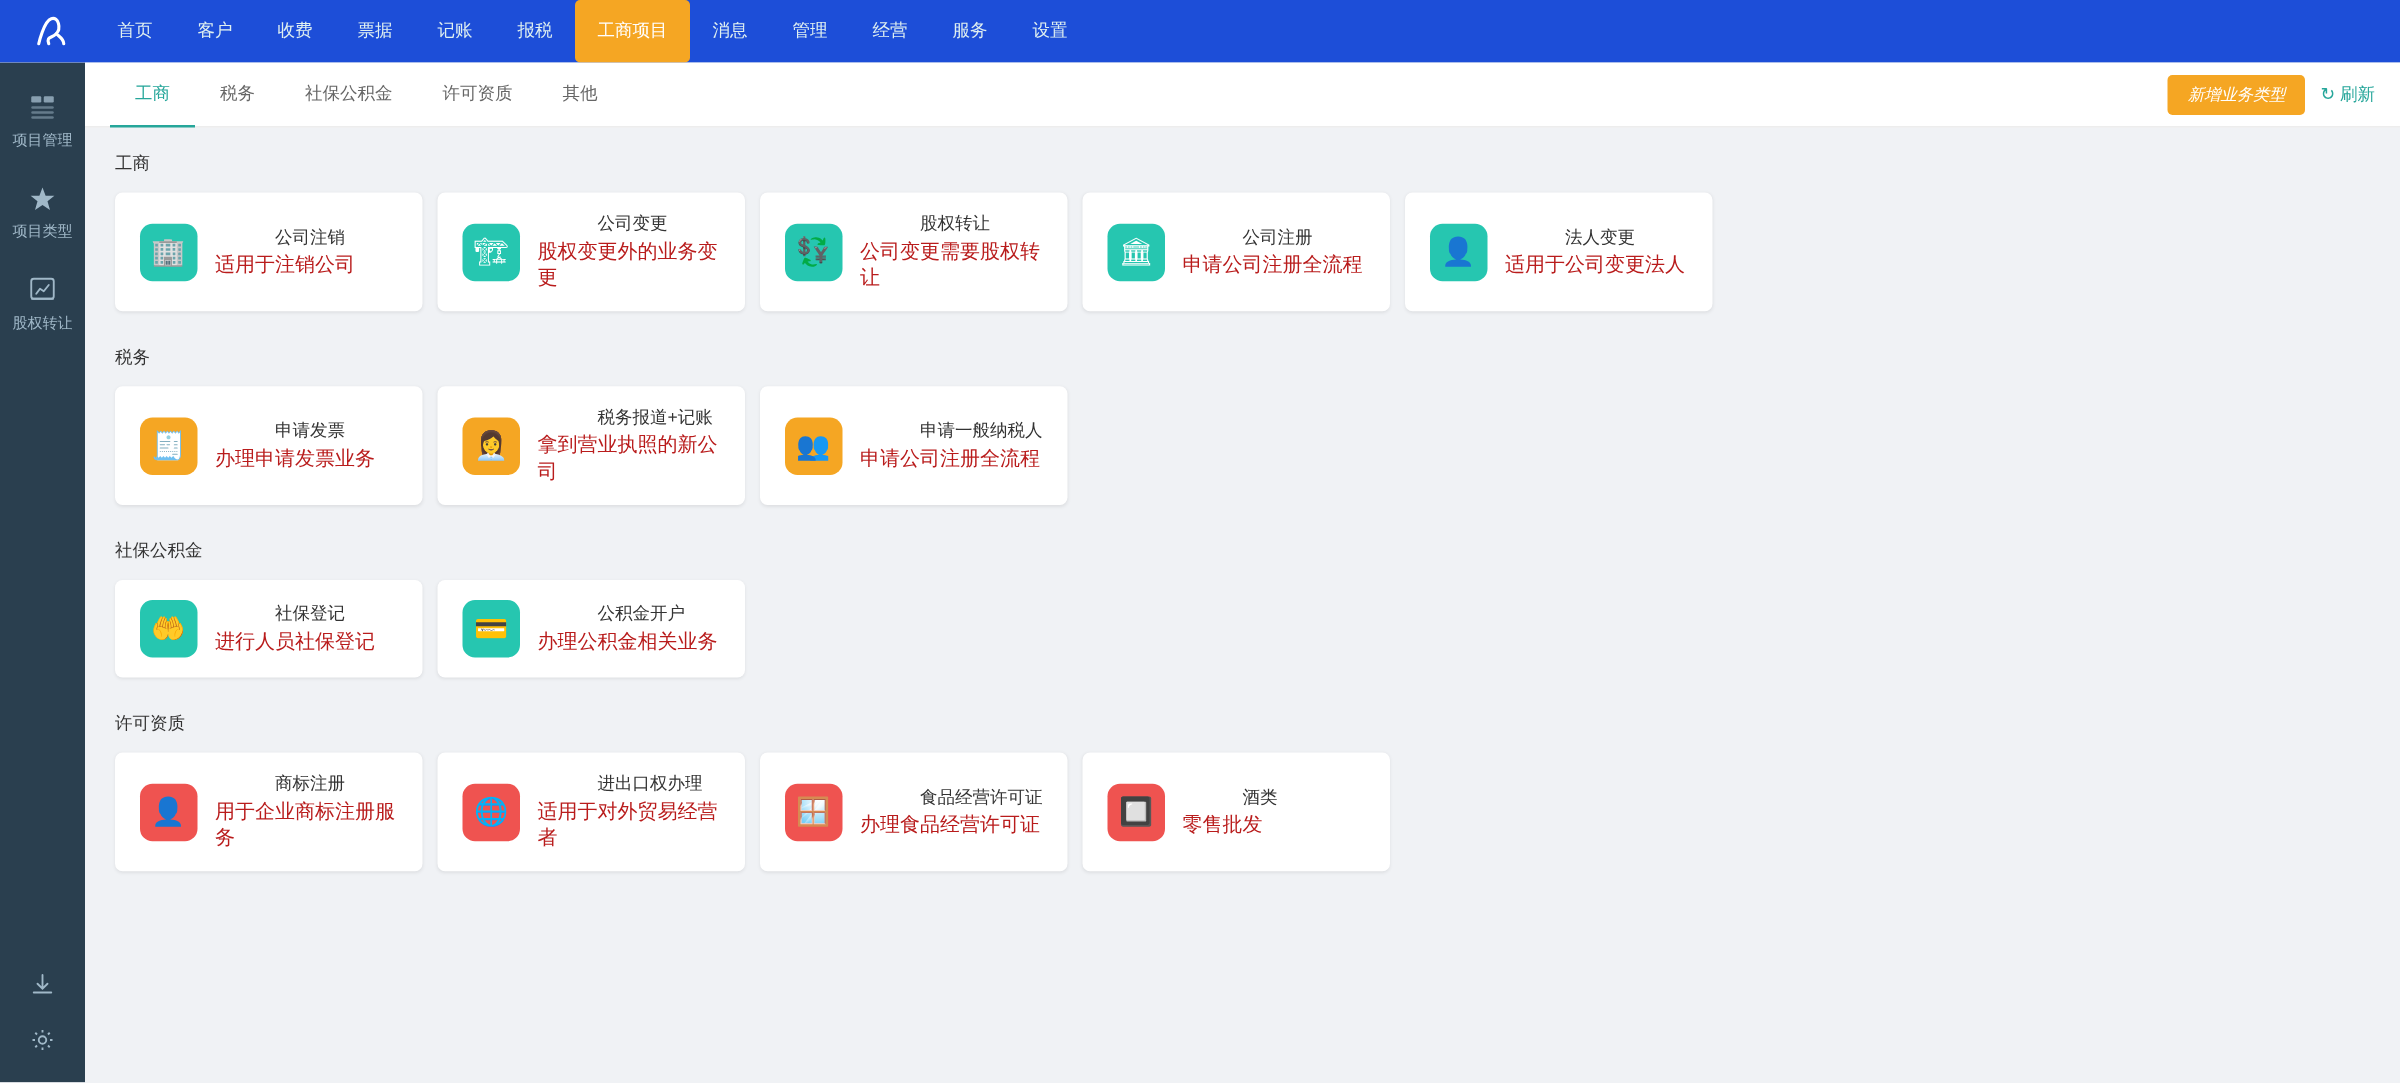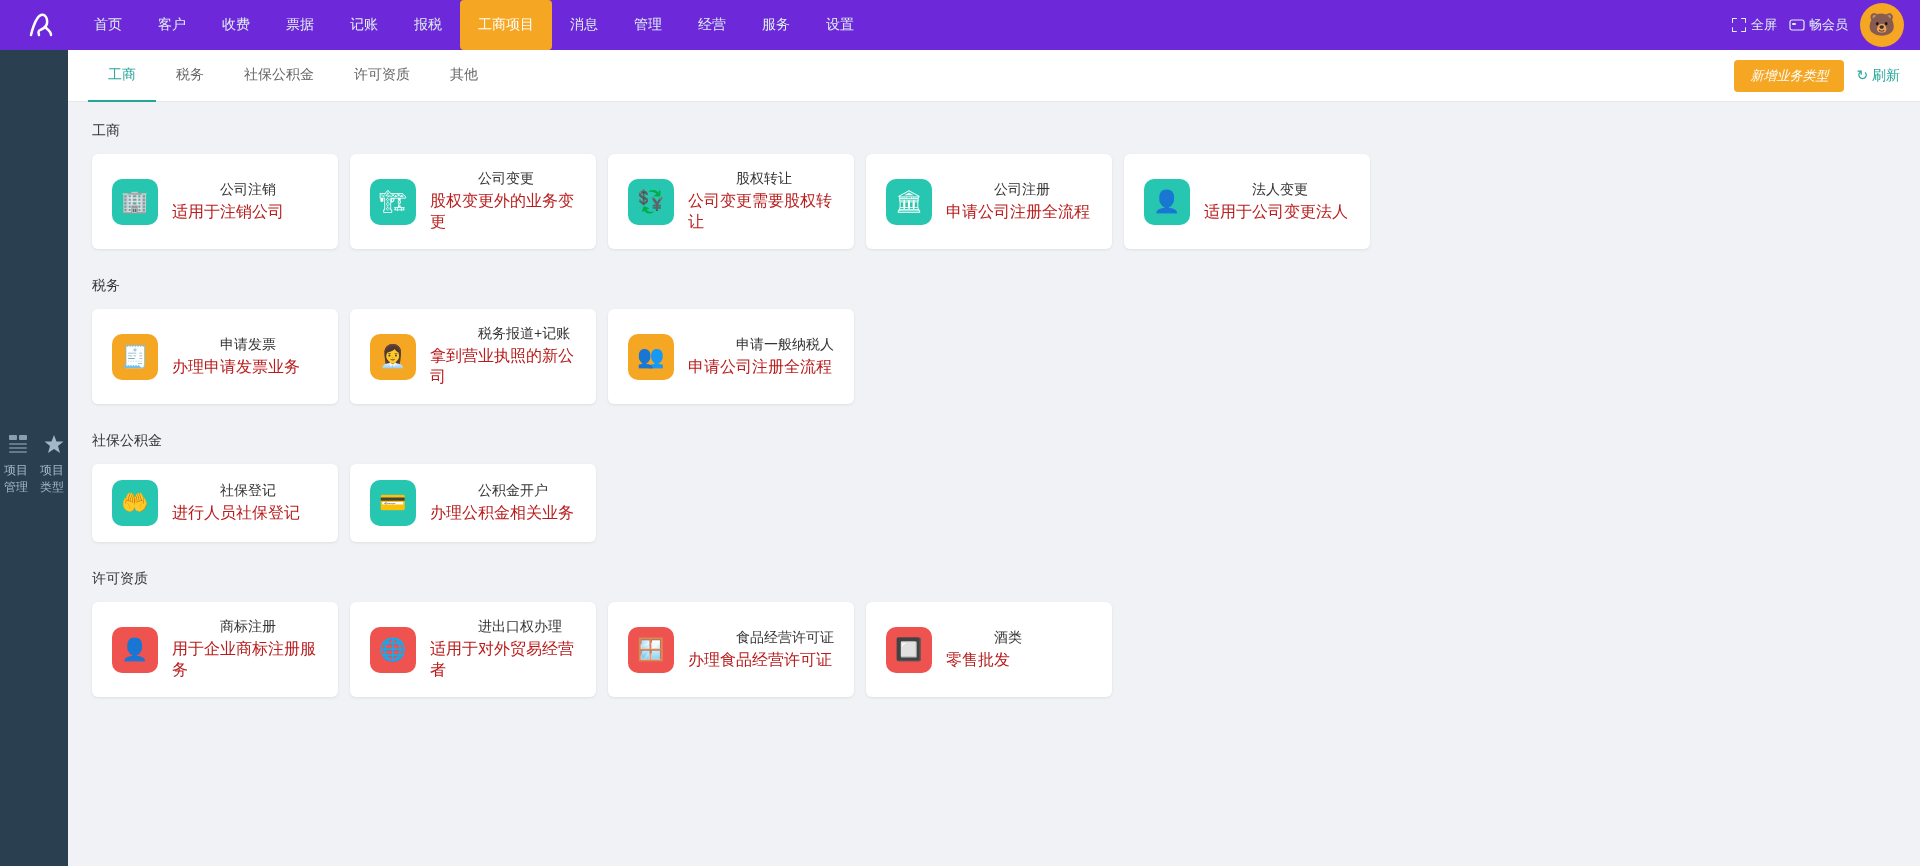--- a/index.html
+++ b/index.html
@@ -1,21 +1,21 @@
 <!DOCTYPE html>
 <html><head>
   <meta charset="utf-8">
   <style>
     * { margin: 0; padding: 0; box-sizing: border-box; }
     body { font-family: 'Microsoft YaHei', '微软雅黑', sans-serif; background: #f0f2f5; width: 1920px; height: 866px; overflow: hidden; display: flex; flex-direction: column; }
 
     
     .top-nav {
       height: 50px;
-      background: #6d28d9;
+      background: #1d4ed8;
       display: flex;
       align-items: center;
       padding: 0 16px;
       flex-shrink: 0;
     }
     .top-nav-logo {
       width: 50px;
       height: 50px;
       display: flex;
       align-items: center;
@@ -67,21 +67,21 @@
       display: flex;
       flex: 1;
       overflow: hidden;
     }
 
     
     .sidebar {
       width: 68px;
       background: #2a3f4f;
       display: flex;
-      flex-direction: row;
+      flex-direction: column;
       align-items: center;
       padding-top: 10px;
       flex-shrink: 0;
     }
     .sidebar-item {
       width: 68px;
       display: flex;
       flex-direction: column;
       align-items: center;
       justify-content: center;
@@ -251,43 +251,20 @@
       <div class="top-nav-item">票据</div>
       <div class="top-nav-item">记账</div>
       <div class="top-nav-item">报税</div>
       <div class="top-nav-item active">工商项目</div>
       <div class="top-nav-item">消息</div>
       <div class="top-nav-item">管理</div>
       <div class="top-nav-item">经营</div>
       <div class="top-nav-item">服务</div>
       <div class="top-nav-item">设置</div>
     </div>
-  <div class="top-nav-right">
-    <span>
-      <svg width="16" height="16" viewBox="0 0 16 16" fill="currentColor">
-          <rect x="1" y="1" width="5" height="1" rx="0.5"></rect>
-          <rect x="1" y="1" width="1" height="5" rx="0.5"></rect>
-          <rect x="10" y="1" width="5" height="1" rx="0.5"></rect>
-          <rect x="14" y="1" width="1" height="5" rx="0.5"></rect>
-          <rect x="1" y="14" width="5" height="1" rx="0.5"></rect>
-          <rect x="1" y="10" width="1" height="5" rx="0.5"></rect>
-          <rect x="10" y="14" width="5" height="1" rx="0.5"></rect>
-          <rect x="14" y="10" width="1" height="5" rx="0.5"></rect>
-        </svg>
-      <span>全屏</span>
-    </span>
-    <span>
-      <svg width="16" height="16" viewBox="0 0 16 16" fill="currentColor">
-          <rect x="1" y="3" width="14" height="10" rx="2" fill="none" stroke="currentColor" stroke-width="1.2"></rect>
-          <rect x="3" y="6" width="4" height="2" rx="1"></rect>
-        </svg>
-      <span>畅会员</span>
-    </span>
-    <div class="mascot">🐻</div>
-  </div>
 </div>
 
 <div class="main-layout">
 
   <div class="sidebar">
     <div class="sidebar-item">
       <div class="icon">
         <svg width="22" height="22" viewBox="0 0 22 22" fill="currentColor">
             <rect x="2" y="2" width="8" height="5" rx="1" fill="currentColor" opacity="0.8"></rect>
             <rect x="12" y="2" width="8" height="5" rx="1" fill="currentColor" opacity="0.8"></rect>

